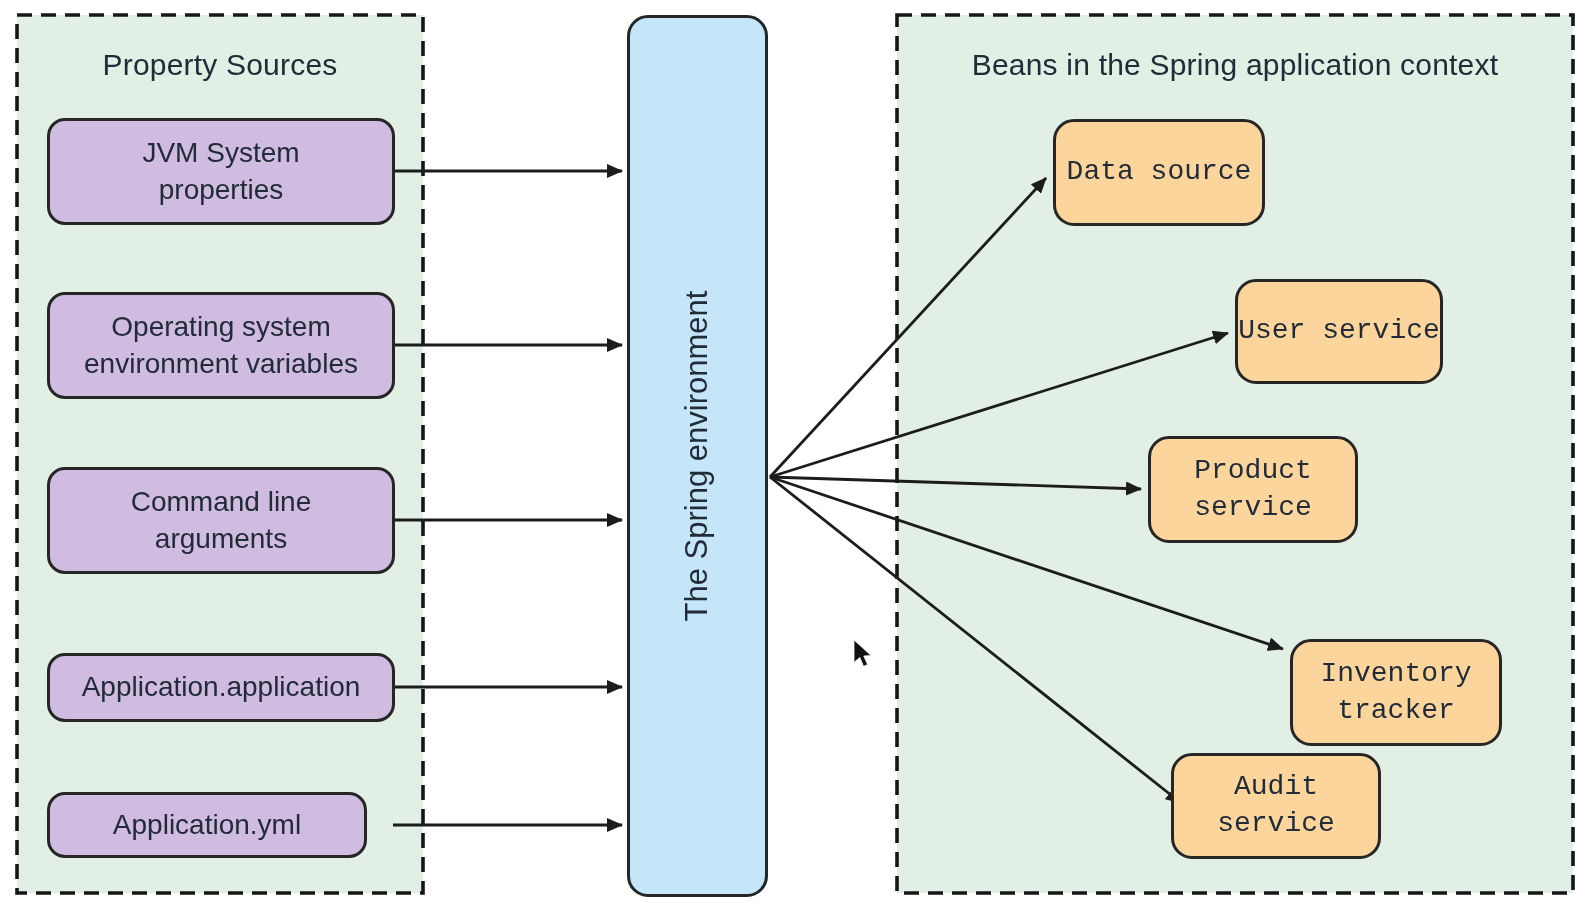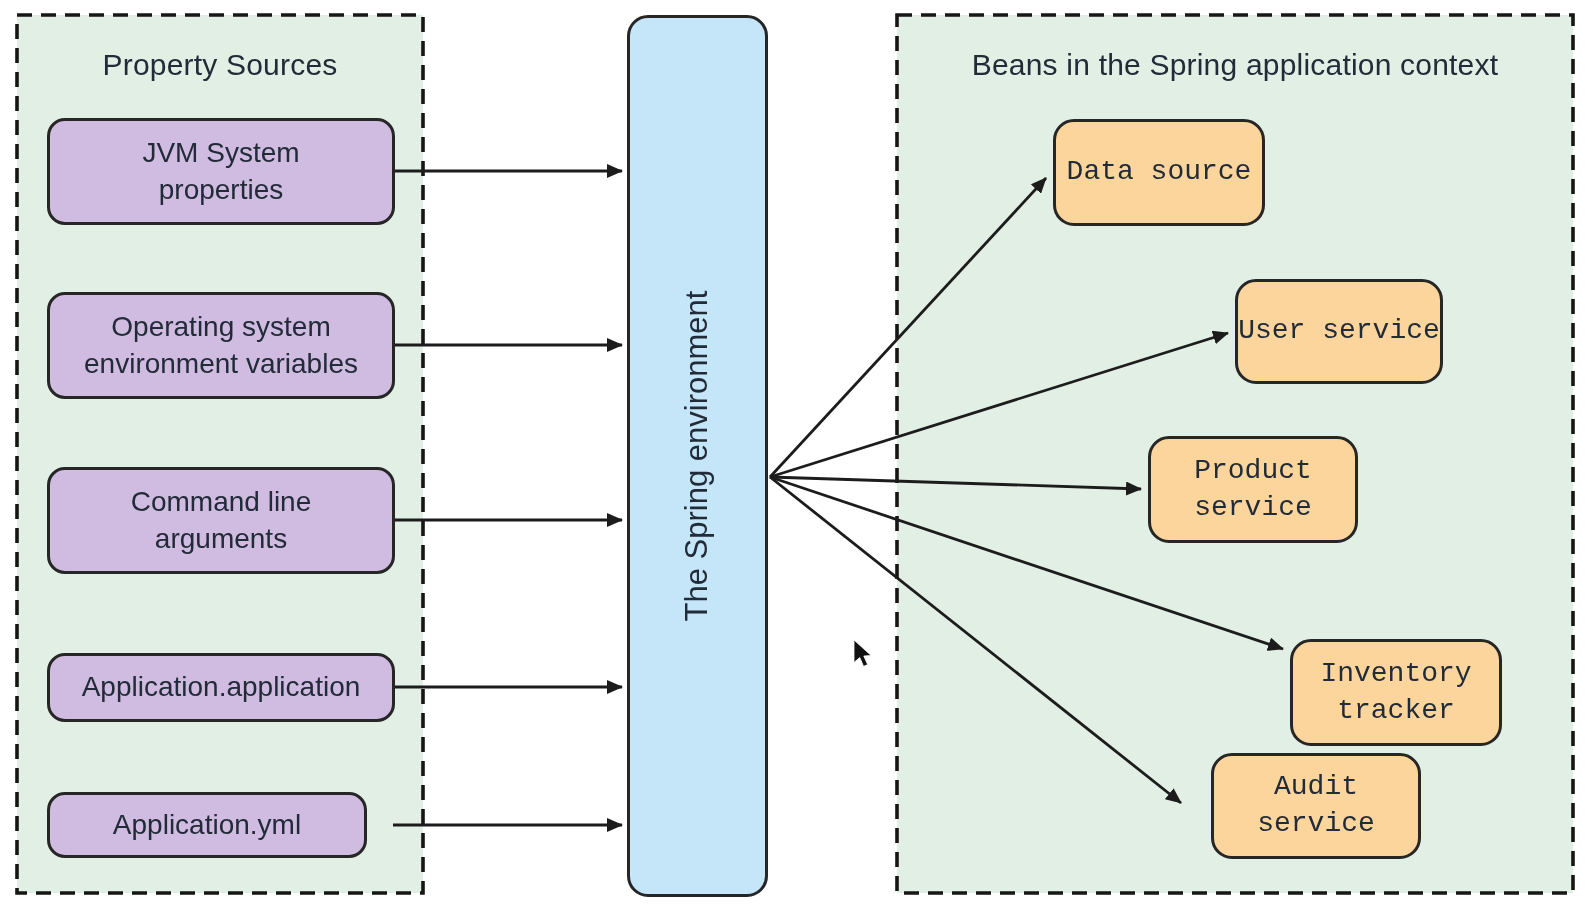--- a/index.html
+++ b/index.html
@@ -94,19 +94,19 @@
   <div id="env-box" style="left:627px;top:15px;width:141px;height:882px;">
     <span class="vlabel">The Spring environment</span>
   </div>
 
   <div class="node orange" style="left:1053px;top:119px;width:212px;height:107px;">Data source</div>
   <div class="node orange" style="left:1235px;top:279px;width:208px;height:105px;">User service</div>
   <div class="node orange" style="left:1148px;top:436px;width:210px;height:107px;">Product
 service</div>
   <div class="node orange" style="left:1290px;top:595px;width:212px;height:107px;margin-top:44px;">Inventory
 tracker</div>
-  <div class="node orange" style="left:1211px;top:753px;width:210px;height:106px;">Audit service</div>
+  <div class="node orange" style="left:1171px;top:753px;width:210px;height:106px;">Audit service</div>
 
   <svg id="cursor" style="left:852px;top:640px;" width="26" height="28" viewBox="0 0 13 14">
     <path d="M1,0 L1,11.2 L3.9,8.8 L5.8,13.2 L7.8,12.3 L5.9,8 L9.6,7.8 Z" fill="#111111" stroke="#ffffff" stroke-width="0.4"></path>
   </svg>
 
 </div>
 
 </body></html>

